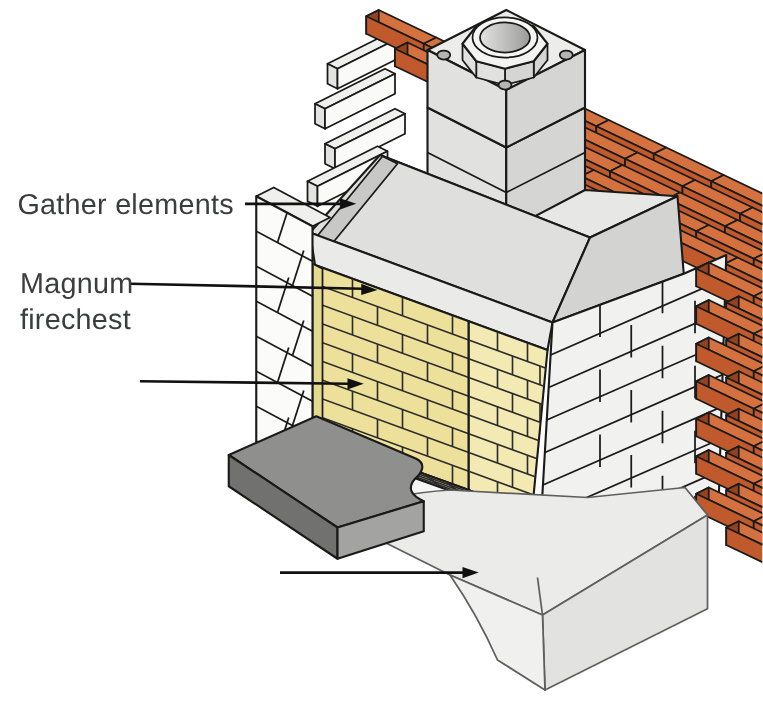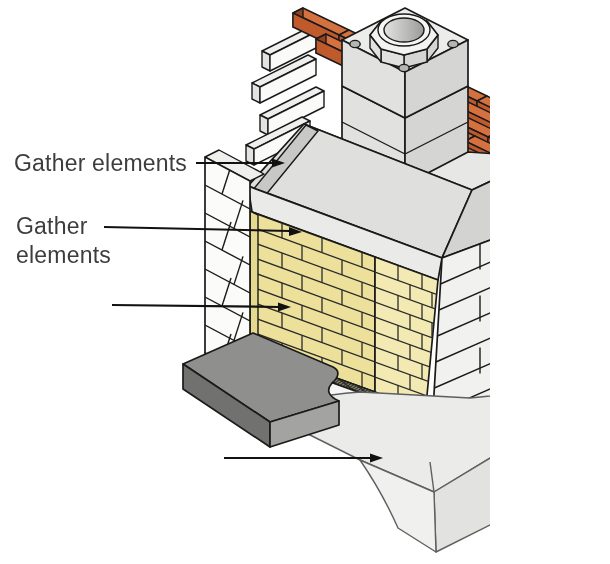--- a/index.html
+++ b/index.html
@@ -1,16 +1,16 @@
 <!DOCTYPE html>
 <html style="--c-outline: #1a1a1a; --c-grout: #2b2b2b; --c-label: #3c3d3d; --c-brick_front: #c05a2d; --c-brick_top: #d4713f; --c-brick_end: #93421e; --c-white_front: #fafaf8; --c-white_top: #efefed; --c-white_end: #e3e3e1; --c-concrete_top: #ececea; --c-concrete_left: #e1e1df; --c-concrete_right: #d5d5d3; --c-gather_ring: #e7e7e5; --c-gather_front: #dfdfdd; --c-gather_right: #d3d3d1; --c-gather_shadow: #c8c8c6; --c-gather_band: #eaeae8; --c-face_right: #f1f1ef; --c-jamb: #fbfbf9; --c-firebrick_back: #ede09b; --c-firebrick_side: #f3eab3; --c-firebrick_floor: #f0e5a5; --c-firebrick_slips: #e5d88f; --c-hearth_top: #8f8f8d; --c-hearth_left: #717170; --c-hearth_front: #a3a3a1; --c-foundation_top: #ebebe9; --c-foundation_right: #e2e2e0; --c-foundation_left: #f0f0ee; --c-foundation_line: #5f5f5f; --c-base_strip: #f6f6f4; --c-collar: #f3f3f1; --c-flue_rim: #f6f6f4; --c-flue_light: #e3e3e1; --c-flue_dark: #9b9b99; --c-bolt: #b5b5b3;"><head>
 <meta charset="utf-8">
 <style>
   html,body{margin:0;padding:0;background:#ffffff;}
-  .stage{position:relative;width:490px;height:564px;background:#fff;overflow:hidden;
+  .stage{position:relative;width:610px;height:564px;background:#fff;overflow:hidden;
          font-family:"Liberation Sans", sans-serif;}
   .stage svg{position:absolute;left:0;top:0;}
   .lbl{position:absolute;font-size:23px;font-weight:300;line-height:29px;
        color:var(--c-label,#3c3d3d);letter-spacing:0.2px;white-space:nowrap;}
   #lbl-gather{left:14px;top:149px;}
   #lbl-firechest{left:16px;top:212px;}
   #lbl-firebrick{left:16px;top:289px;}
   #lbl-foundation{left:16px;top:444px;}
   .s{stroke:var(--c-outline);stroke-width:1.7;stroke-linejoin:round;}
   .s15{stroke:var(--c-outline);stroke-width:1.4;stroke-linejoin:round;}
@@ -393,19 +393,19 @@
     </g>
     <g>
       <line class="arrowline" x1="224" y1="458" x2="371" y2="458"></line>
       <polygon class="arrowhead" points="383,458 370,453.5 370,462.5"></polygon>
     </g>
   </g>
 </svg>
 
 <div class="lbl" id="lbl-gather">Gather elements</div>
 <div class="lbl" id="lbl-firechest">
-  <div>Gather</div>
-  <div>elements</div>
+  <div>Magnum</div>
+  <div>firechest</div>
 </div>
 <div class="lbl" id="lbl-firebrick">
 </div>
 
 </div>
 
 </body></html>

